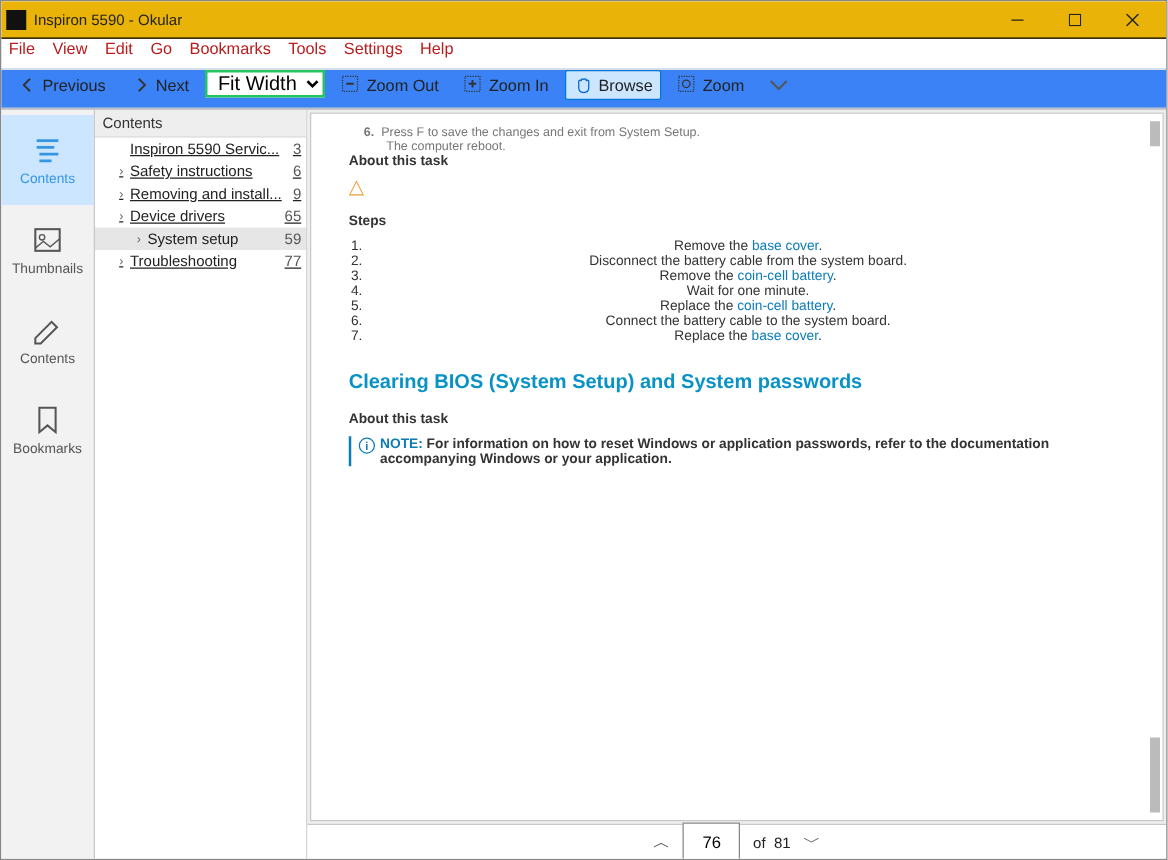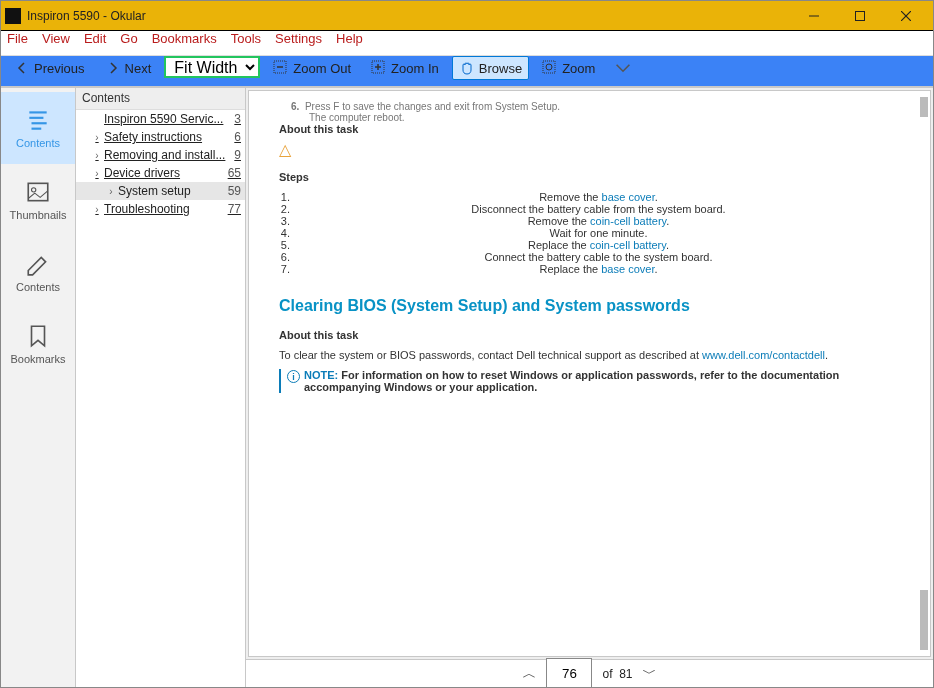--- a/index.html
+++ b/index.html
@@ -227,23 +227,20 @@
             <li>Remove the <span class="link">base cover</span>.</li>
             <li>Disconnect the battery cable from the system board.</li>
             <li>Remove the <span class="link">coin-cell battery</span>.</li>
             <li>Wait for one minute.</li>
             <li>Replace the <span class="link">coin-cell battery</span>.</li>
             <li>Connect the battery cable to the system board.</li>
             <li>Replace the <span class="link">base cover</span>.</li>
           </ol>
         <div class="h2">Clearing BIOS (System Setup) and System passwords</div>
         <div class="sub">About this task</div>
-        <div style="font-size:11px;margin-top:4px;">
-          <span>To clear the system or BIOS passwords, contact Dell technical support as described at </span><span class="link">www.dell.com/contactdell</span><span>.</span>
-        </div>
         <div class="note-box">
           <span class="i">i</span>
           <span class="txt"><span class="label">NOTE:</span> <b>For information on how to reset Windows or application passwords, refer to the documentation accompanying Windows or your application.</b></span>
         </div>
       </div>
       <div class="doc-scroll-thumb" style="top:6px;height:20px;"></div>
       <div class="doc-scroll-thumb" style="bottom:6px;height:60px;"></div>
     </div>
     <div class="pagebar">
       <span class="nav">︿</span>

